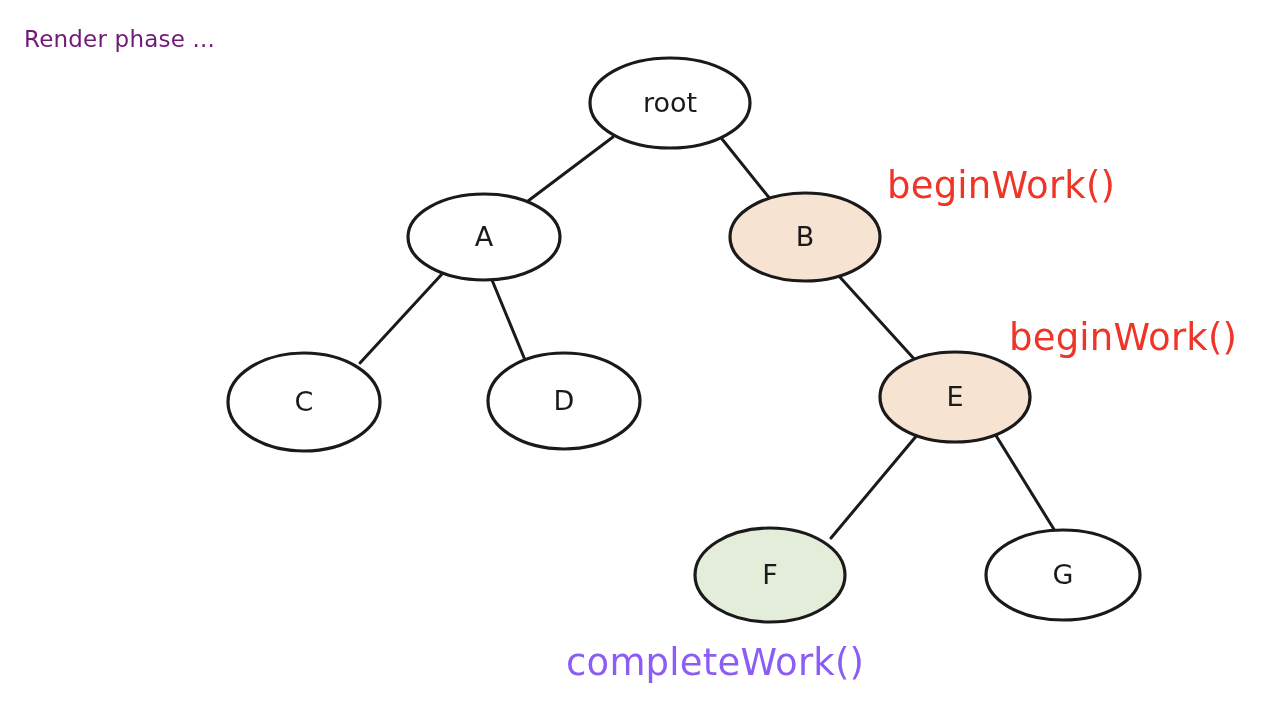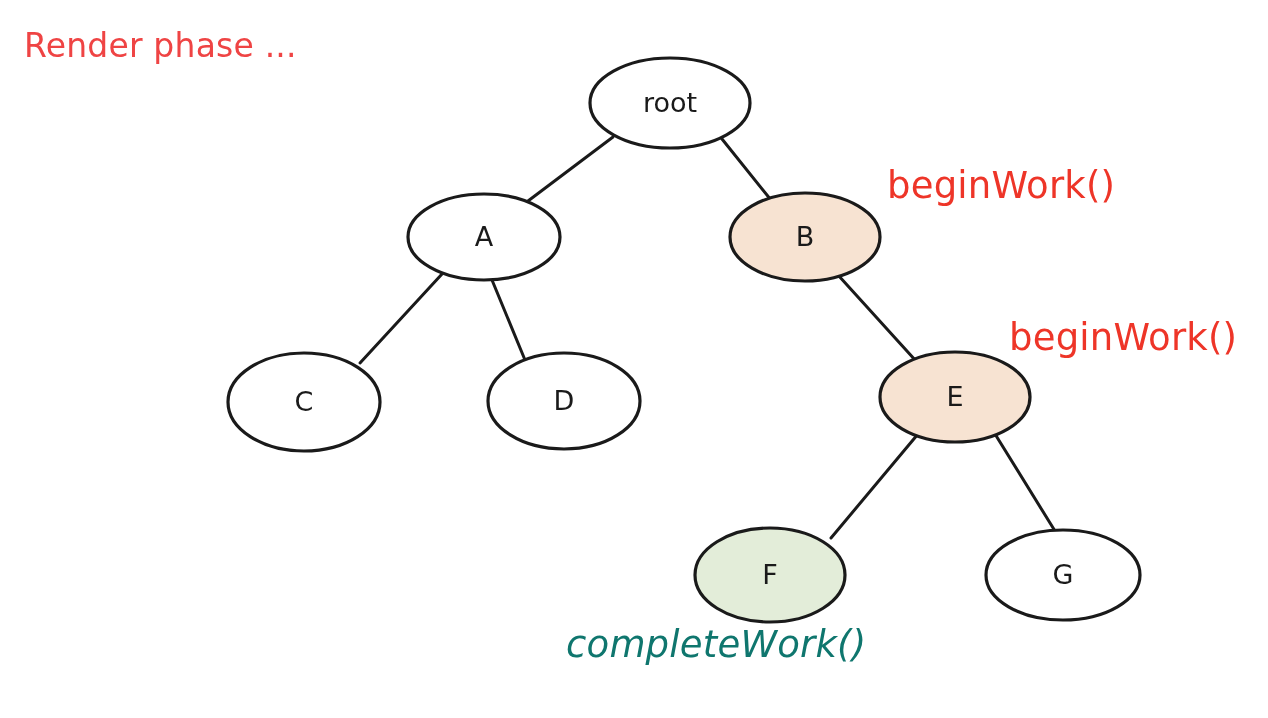--- a/index.html
+++ b/index.html
@@ -17,22 +17,22 @@
   #canvas {
     position: relative;
     width: 1268px;
     height: 718px;
     background: #ffffff;
   }
   .phase-title {
     position: absolute;
     left: 24px;
     top: 26px;
-    font-size: 33px;
-    color: #ef4444;
+    font-size: 23px;
+    color: #701a75;
     letter-spacing: 0.2px;
     white-space: nowrap;
   }
   #tree-svg {
     position: absolute;
     left: 0;
     top: 0;
     width: 1268px;
     height: 718px;
   }
@@ -115,16 +115,16 @@
         <g>
           <ellipse cx="1063" cy="575" rx="77" ry="45" class="node-ellipse" fill="#ffffff" stroke="#1a1a1a"></ellipse>
           <text x="1063" y="576" class="node-label" fill="#1a1a1a">G</text>
         </g>
       </g>
   </svg>
 
   <div id="annotations-layer">
       <div class="annotation begin" style="left: 887px; top: 164px; color: rgb(238, 53, 40);">beginWork()</div>
       <div class="annotation begin" style="left: 1009px; top: 316px; color: rgb(238, 53, 40);">beginWork()</div>
-      <div class="annotation complete" style="left: 566px; top: 623px; color: #0f766e; font-style: italic;">completeWork()</div>
+      <div class="annotation complete" style="left: 566px; top: 641px; color: #8b5cf6;">completeWork()</div>
     </div>
 
 </div>
 
 </body></html>

